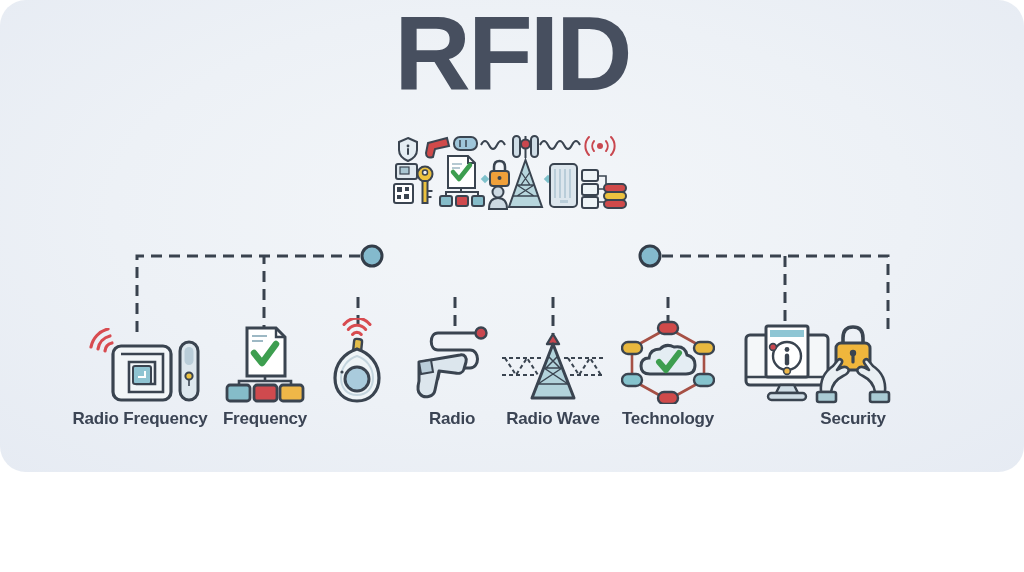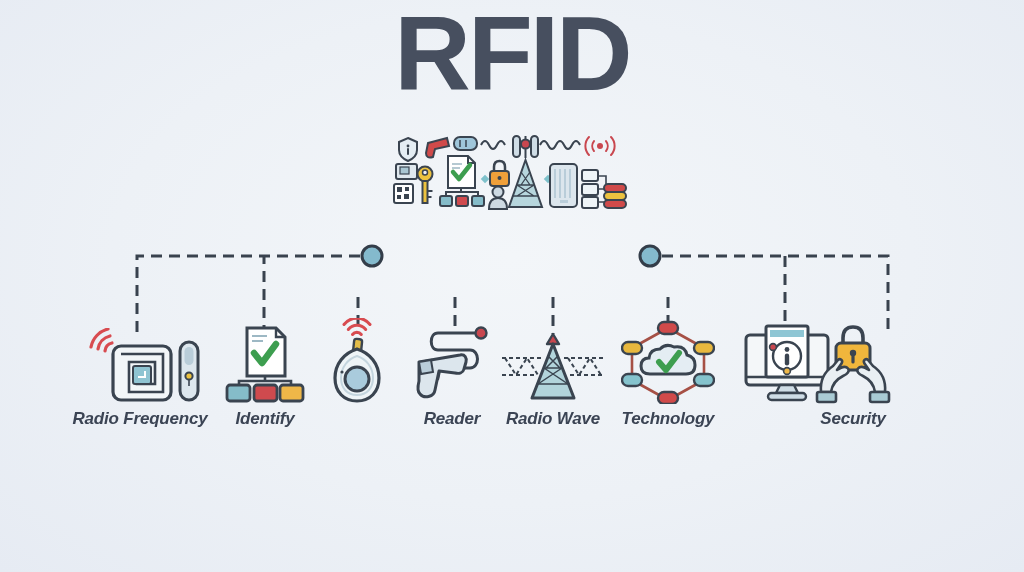--- a/index.html
+++ b/index.html
@@ -1,29 +1,30 @@
 <!DOCTYPE html>
 <html><head>
 <meta charset="utf-8">
 <style>
   html,body{margin:0;padding:0;}
   .canvas{
-    position:relative;width:1024px;height:572px;overflow:hidden;
+    position:relative;width:1024px;height:472px;overflow:hidden;
     background:#eef1f6;
     background-image:radial-gradient(ellipse at 50% 45%, #f3f6f9 0%, #edf1f6 55%, #e6ebf3 100%);
     font-family:"Liberation Sans","DejaVu Sans",sans-serif;
+    border-radius:26px;
   }
   .title{
     position:absolute;left:0;right:0;top:190;text-align:center;
     font-size:106px;font-weight:bold;letter-spacing:-3px;line-height:1;
     color:#474f5f;user-select:none;
   }
   .connectors{position:absolute;left:0;top:0;}
   .cluster{position:absolute;left:388px;top:134px;}
-  .item{position:absolute;top:326px;width:150px;text-align:center;font-style:italic;}
+  .item{position:absolute;top:326px;width:150px;text-align:center;}
   .icon-box{height:78px;display:flex;align-items:flex-end;justify-content:center;}
   .label{margin-top:5px;font-size:17px;font-weight:bold;color:#3b4454;letter-spacing:-0.2px;}
   svg{display:block;}
   .icon-box svg{margin:0 auto;}
 </style>
 </head>
 <body>
 
 <div class="canvas">
 
@@ -175,21 +176,21 @@
         <path d="M44 50 V55 M18 59 V55 H70 V59" fill="none" stroke="#3a4450" stroke-width="2.6"></path>
         <path d="M26 2 H55 L64 11 V50 H26 Z" fill="#ffffff" stroke="#3a4450" stroke-width="3"></path>
         <path d="M55 2 V11 H64" fill="none" stroke="#3a4450" stroke-width="2.4"></path>
         <path d="M31 10 h15 M31 15 h11" stroke="#9db8c4" stroke-width="2"></path>
         <path d="M33 27 L41 37 L55 18" fill="none" stroke="#3d9e4f" stroke-width="6.5" stroke-linecap="round" stroke-linejoin="round"></path>
         <rect x="6" y="59" width="23" height="16" rx="3" fill="#85bcc9" stroke="#3a4450" stroke-width="2.8"></rect>
         <rect x="33" y="59" width="23" height="16" rx="3" fill="#cf4a4e" stroke="#3a4450" stroke-width="2.8"></rect>
         <rect x="59" y="59" width="23" height="16" rx="3" fill="#eeb748" stroke="#3a4450" stroke-width="2.8"></rect>
       </svg>
     </div>
-    <div class="label">Identify</div>
+    <div class="label">Frequency</div>
   </div>
 
   <div class="item" style="left:282px;">
     <div class="icon-box">
       <svg width="64" height="86" viewBox="0 0 64 86">
         <g fill="none" stroke="#d84b50" stroke-width="3" stroke-linecap="round">
           <path d="M27.5 16.5 A5.5 5.5 0 0 1 36.3 16.5"></path>
           <path d="M23.3 11.5 A11 11 0 0 1 40.7 11.5"></path>
           <path d="M19 6.5 A16.5 16.5 0 0 1 45 6.5"></path>
         </g>
@@ -205,21 +206,21 @@
   <div class="item" style="left:377px;">
     <div class="icon-box">
       <svg width="84" height="80" viewBox="0 0 84 80">
         <path d="M68 9 H28 C19 9 19 26 28 26 H60 C70 26 70 44 60 44 H54" fill="none" stroke="#3a4450" stroke-width="3" stroke-linecap="round"></path>
         <circle cx="71" cy="9" r="5.5" fill="#c9474f" stroke="#3a4450" stroke-width="2.4"></circle>
         <path d="M9 38 L50 31 C55 30 57 34 56 38 L54 45 C53 49 49 50 45 49 L29 47 L25 66 C24 73 14 75 10 70 C7 67 8 61 9 57 Z" fill="#dce6ed" stroke="#3a4450" stroke-width="3" stroke-linejoin="round"></path>
         <path d="M9 38 L21 36 L23 48 L11 50 Z" fill="#b9cdd9" stroke="#3a4450" stroke-width="2"></path>
         <path d="M30 47 L28 56" stroke="#3a4450" stroke-width="2"></path>
       </svg>
     </div>
-    <div class="label">Reader</div>
+    <div class="label">Radio</div>
   </div>
 
   <div class="item" style="left:593px;">
     <div class="icon-box">
       <svg width="94" height="84" viewBox="0 0 94 84">
         <g stroke="#a65045" stroke-width="2.6" fill="none">
           <path d="M47 8 L11 28 M47 8 L83 28 M11 28 V60 M83 28 V60 M11 60 L47 80 M83 60 L47 80"></path>
         </g>
         <path d="M29 54 Q20 54 20 46 Q20 38 28 38 Q29 29 39 29 Q45 23 53 27 Q64 25 66 35 Q74 37 74 45 Q74 54 65 54 Z" fill="#e4edf3" stroke="#3a4450" stroke-width="3"></path>
         <path d="M38 42 L45 50 L58 33" fill="none" stroke="#3d9e4f" stroke-width="6" stroke-linecap="round" stroke-linejoin="round"></path>

